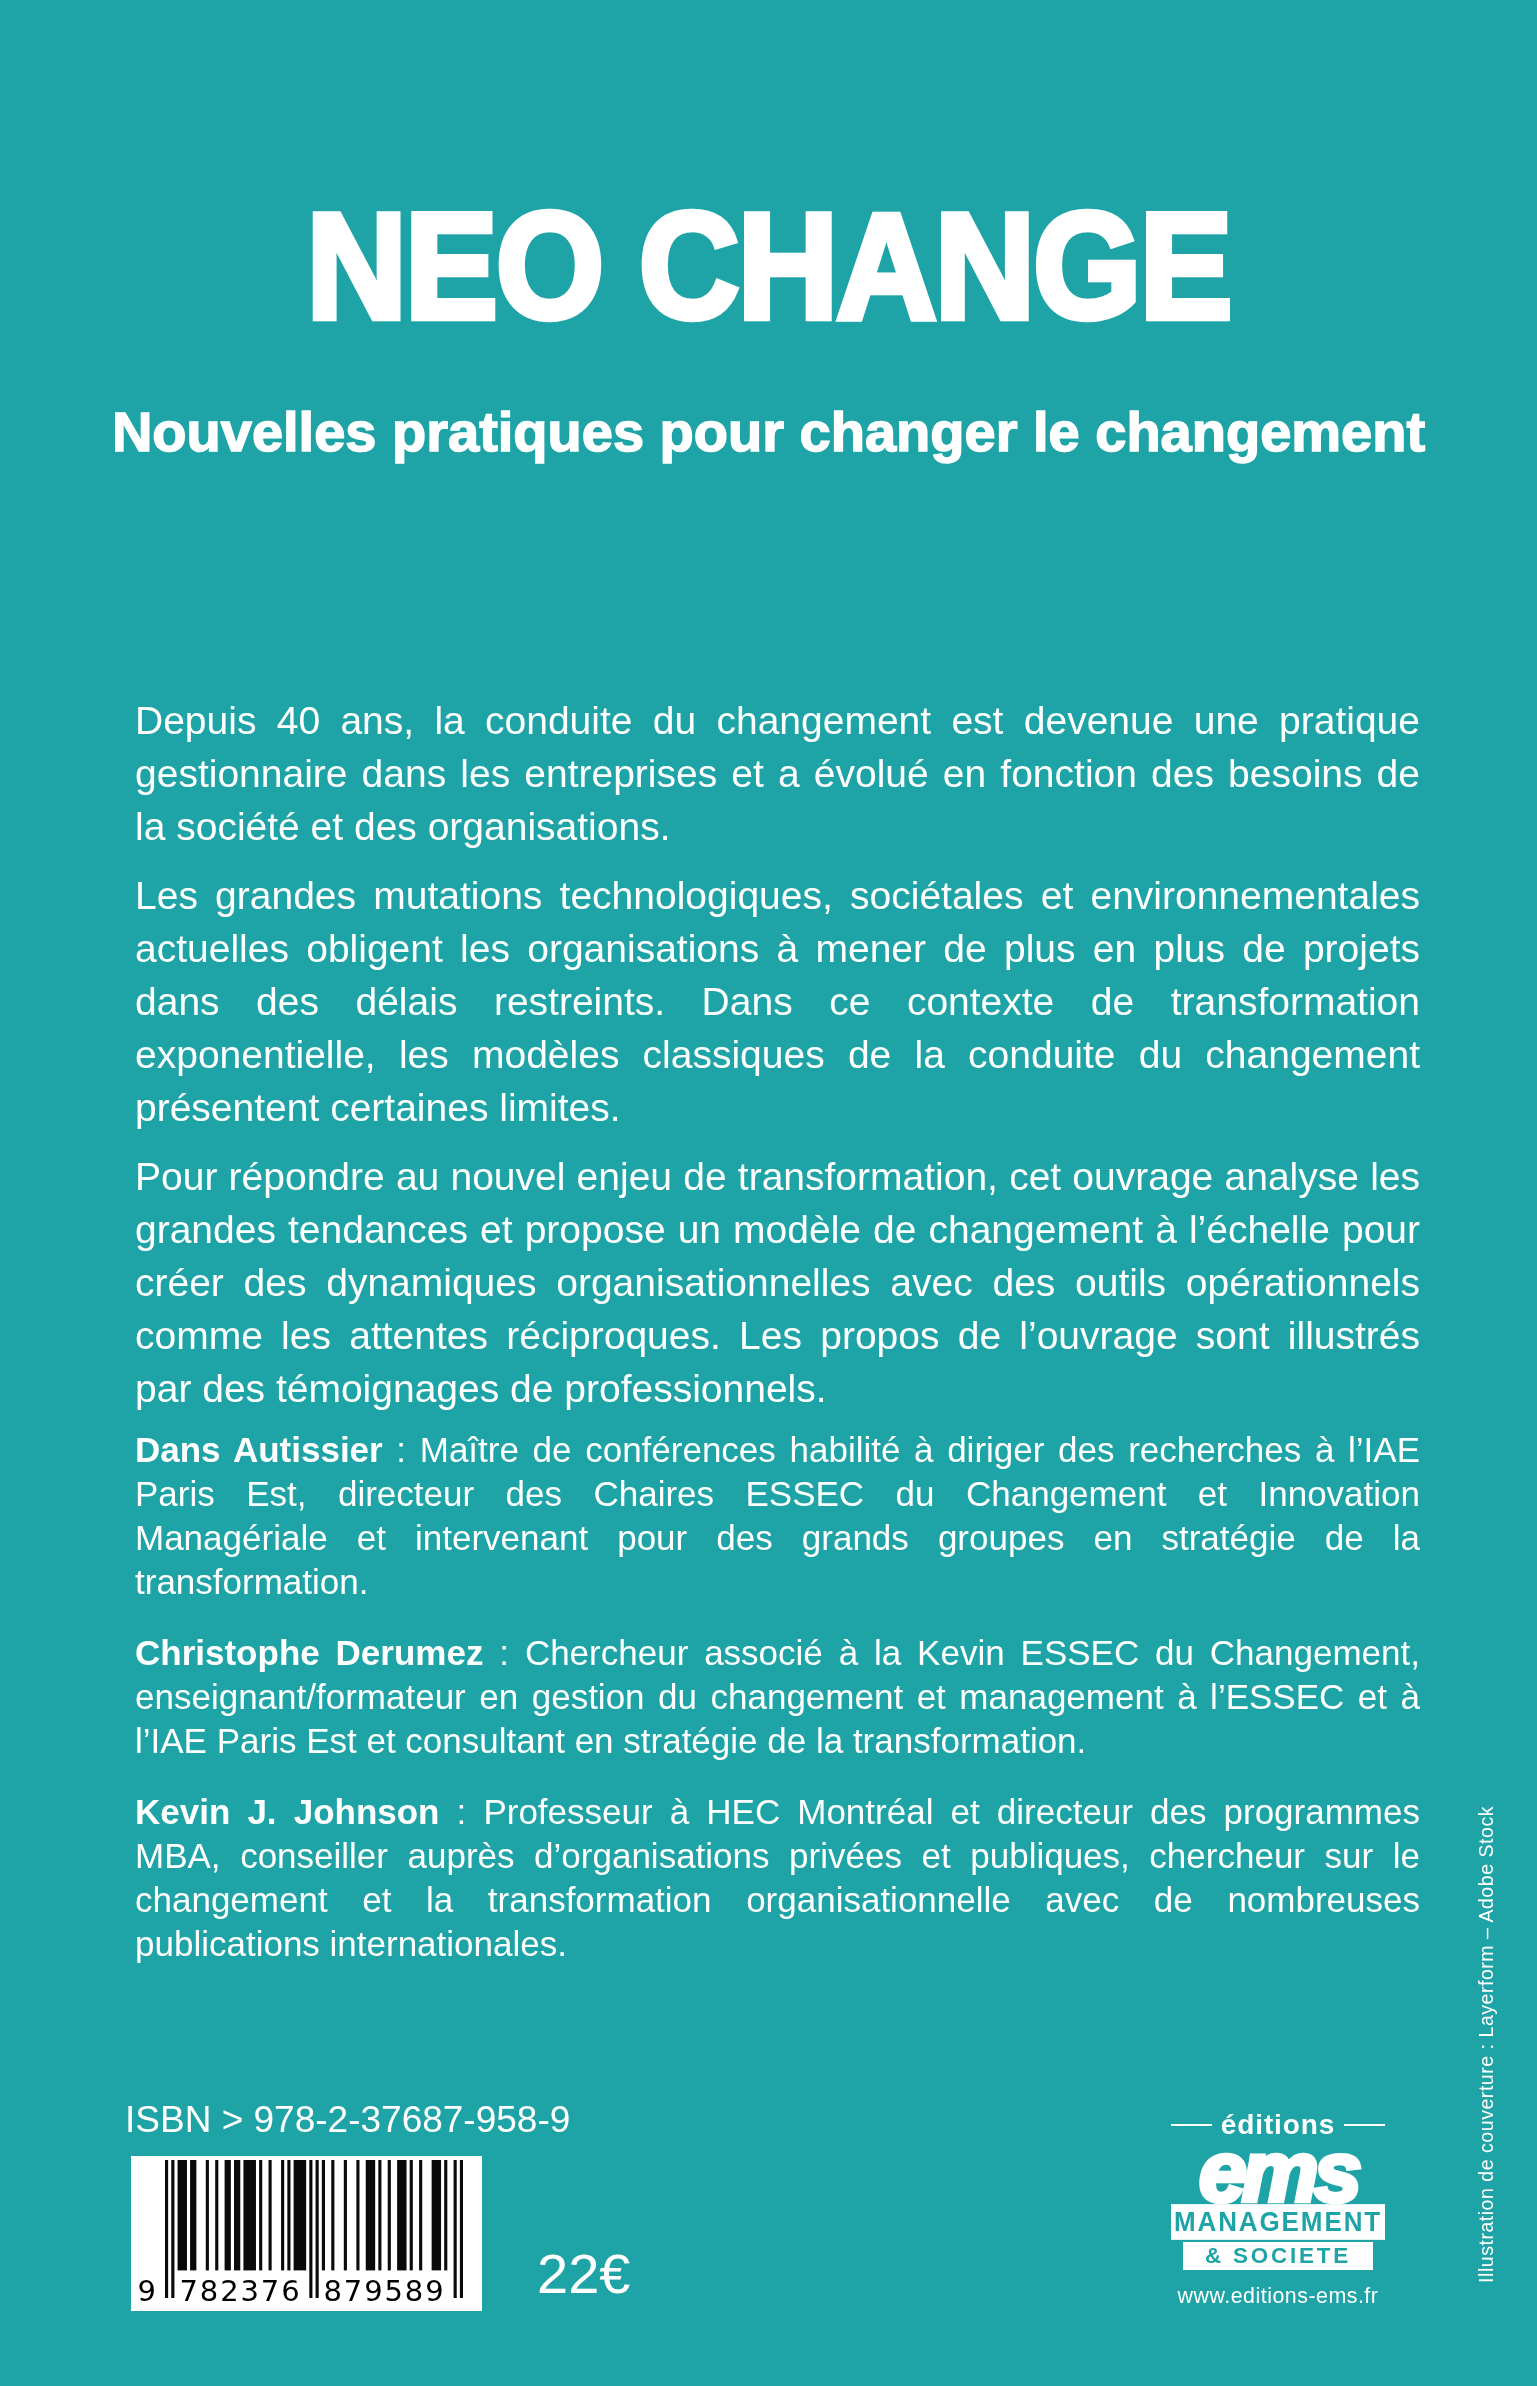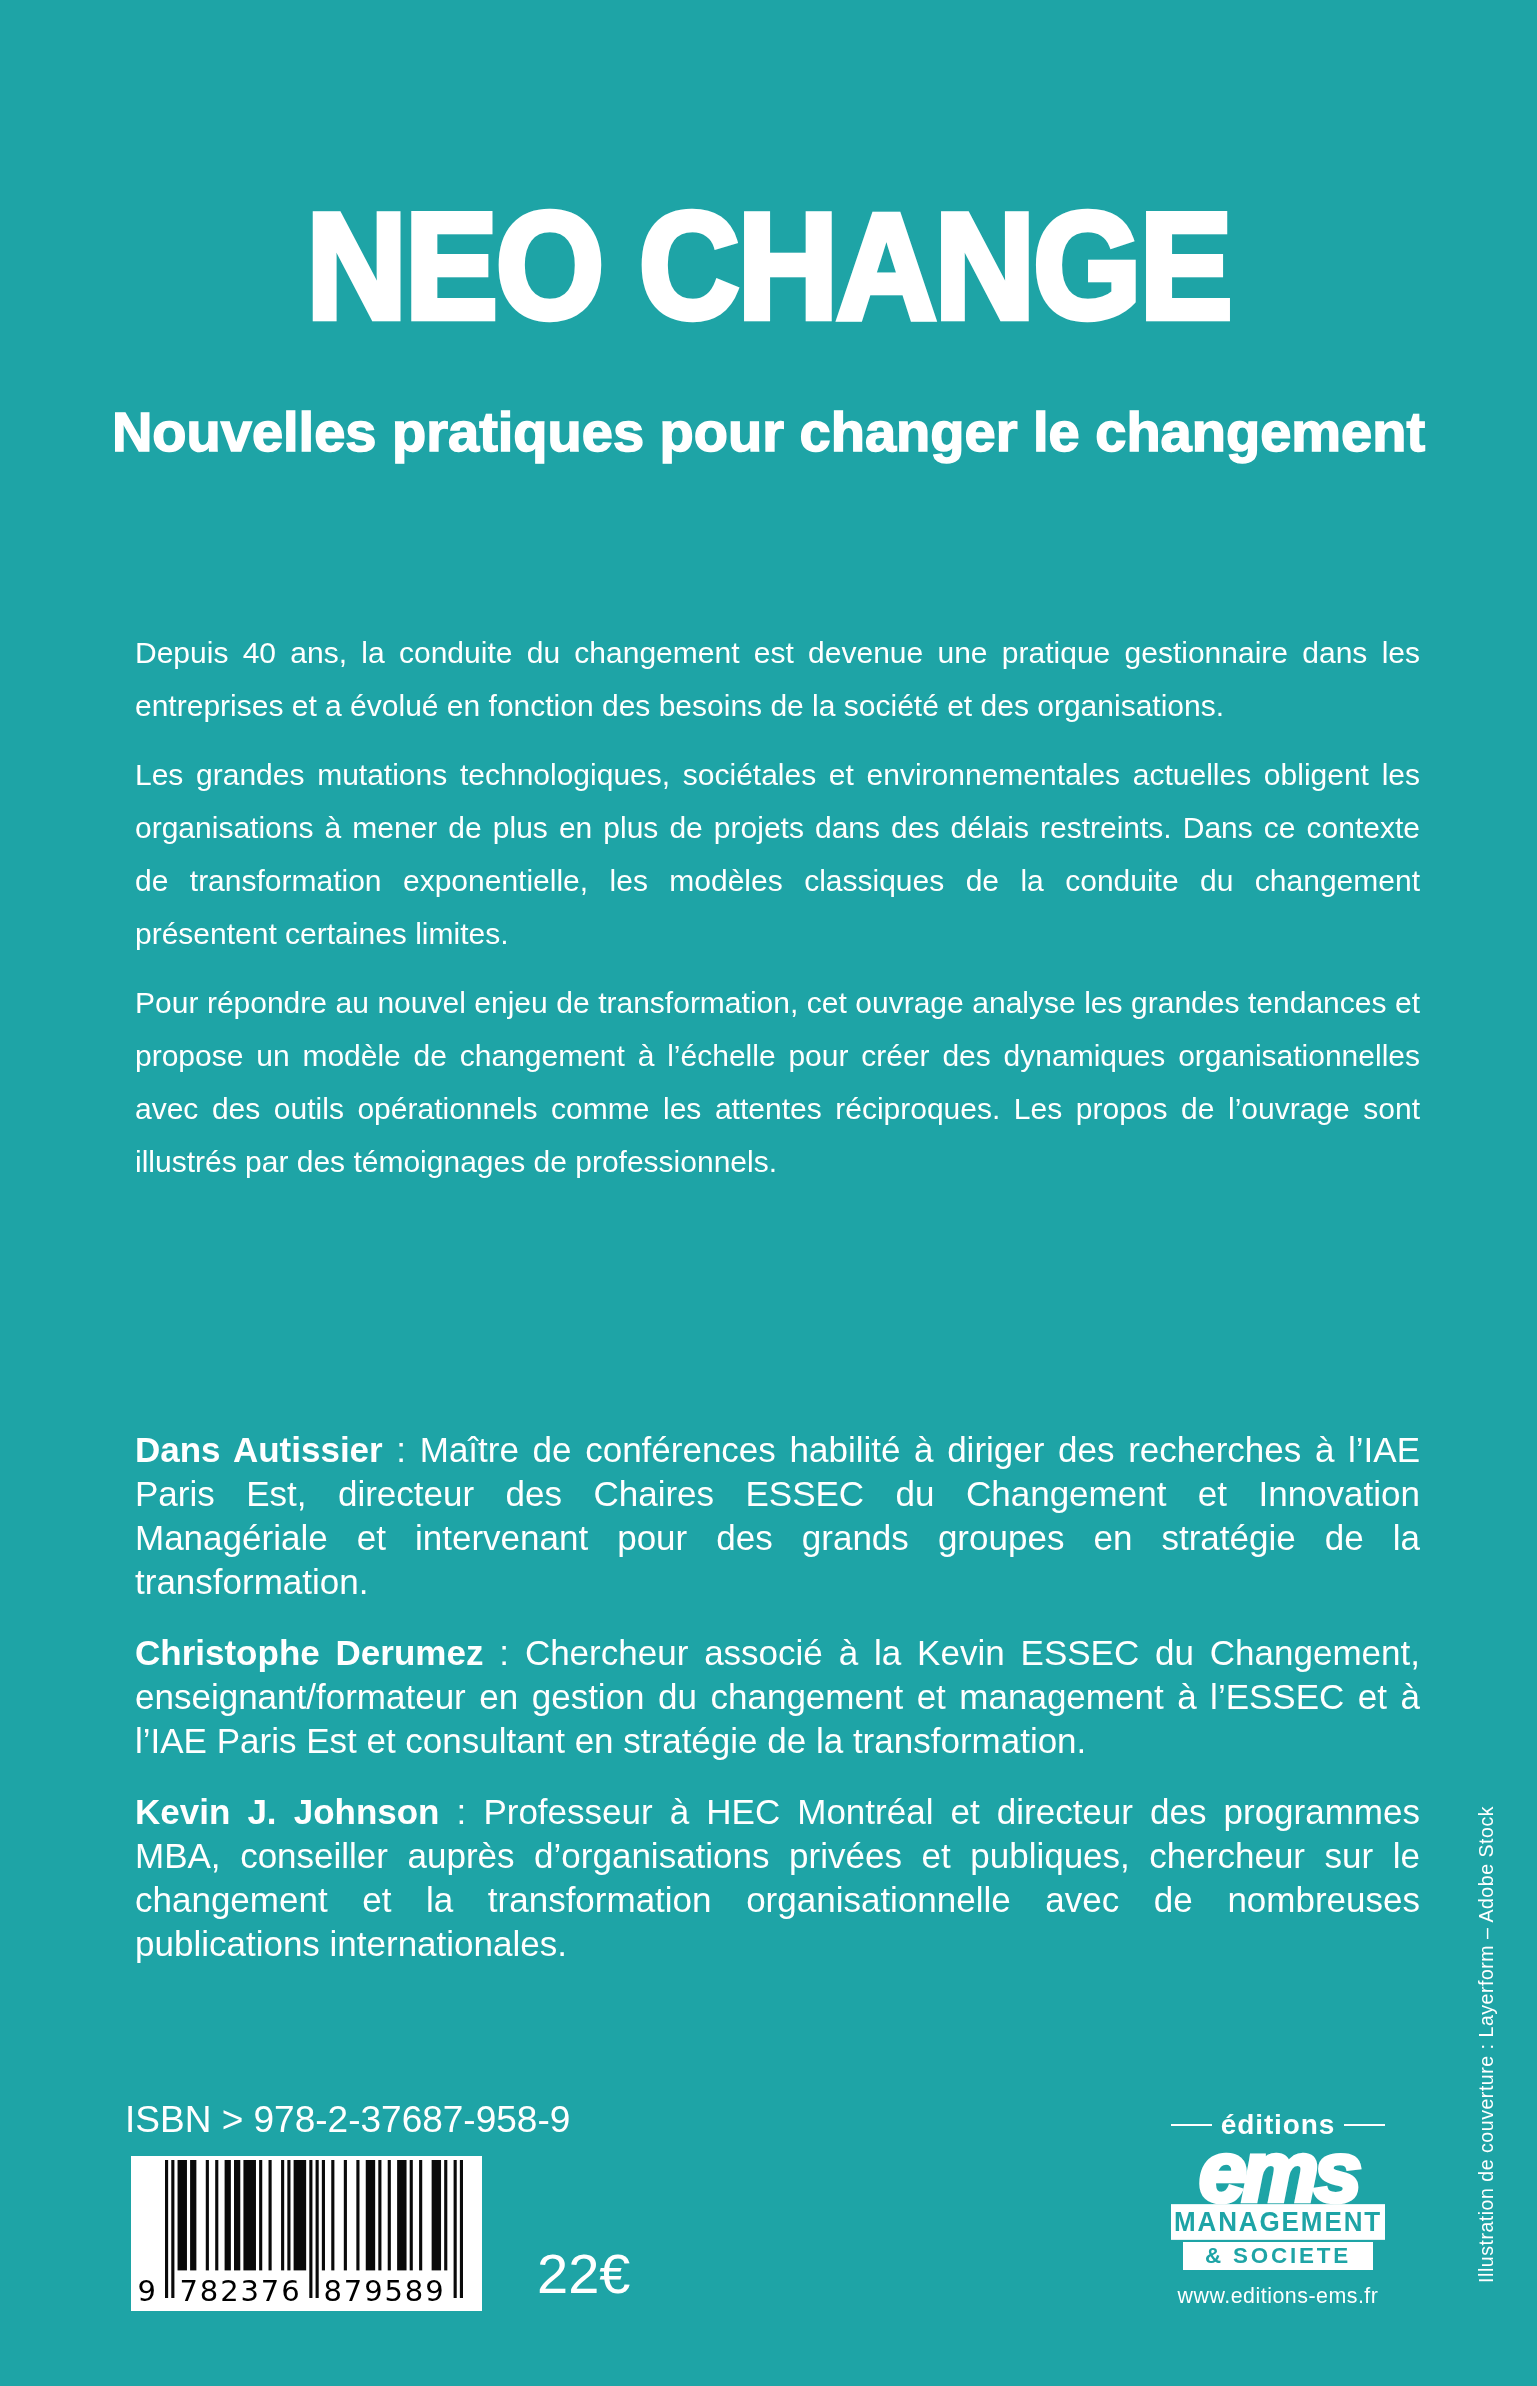--- a/index.html
+++ b/index.html
@@ -43,23 +43,23 @@
     font-size:56px;
     line-height:67px;
     -webkit-text-stroke:1.5px var(--text);
     white-space:nowrap;
   }
 
   
   .blurb{
     position:absolute;
     left:135px;
-    top:626px;
+    top:694px;
     width:1285px;
-    font-size:30px;
+    font-size:39px;
     line-height:53px;
     font-weight:300;
     text-align:justify;
   }
   .blurb p{margin-bottom:16px;}
 
   .bios{
     position:absolute;
     left:135px;
     top:1428px;

